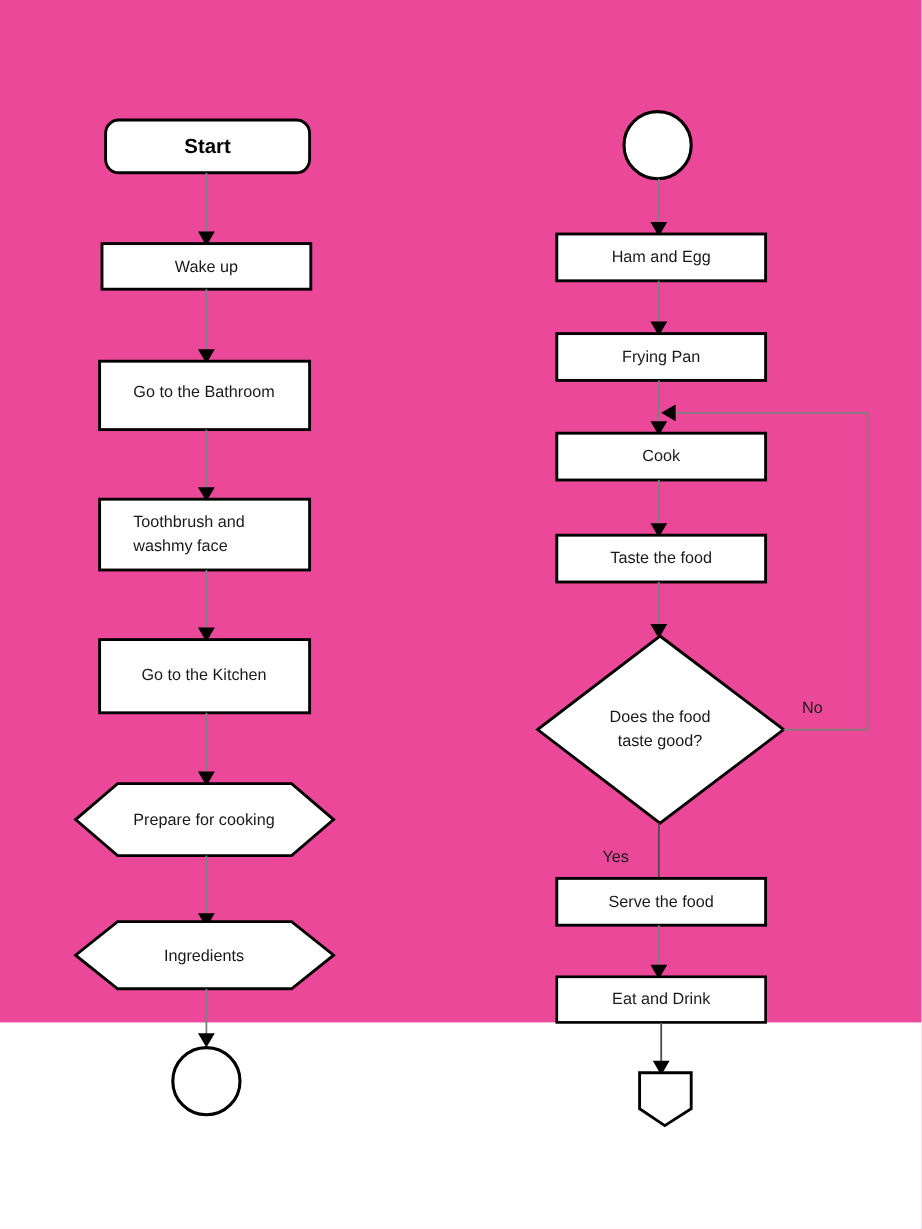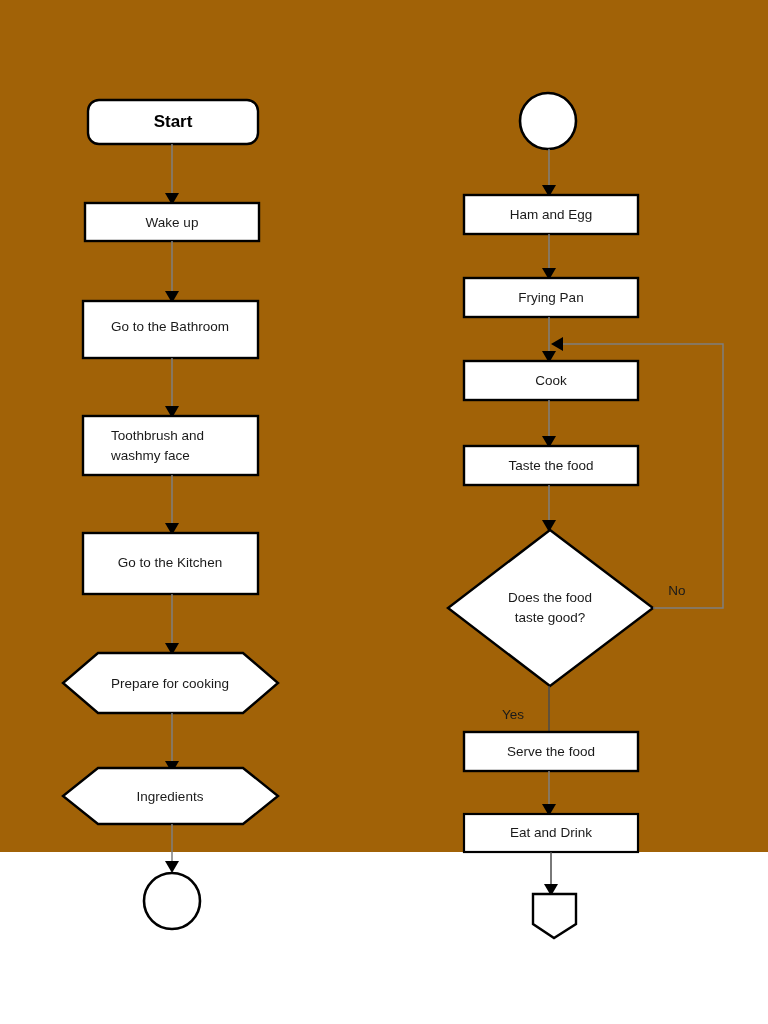--- a/index.html
+++ b/index.html
@@ -10,21 +10,21 @@
   body {
     width: 768px;
     height: 1024px;
     font-family: "Liberation Sans", sans-serif;
     overflow: hidden;
   }
   #diagram-root {
     position: relative;
     width: 768px;
     height: 852px;
-    background: #a16207;
+    background: #ec4899;
   }
   svg#flowchart {
     display: block;
     width: 768px;
     height: 1024px;
   }
   .node-shape {
     fill: #ffffff;
     stroke: #000000;
     stroke-width: 2.4;

